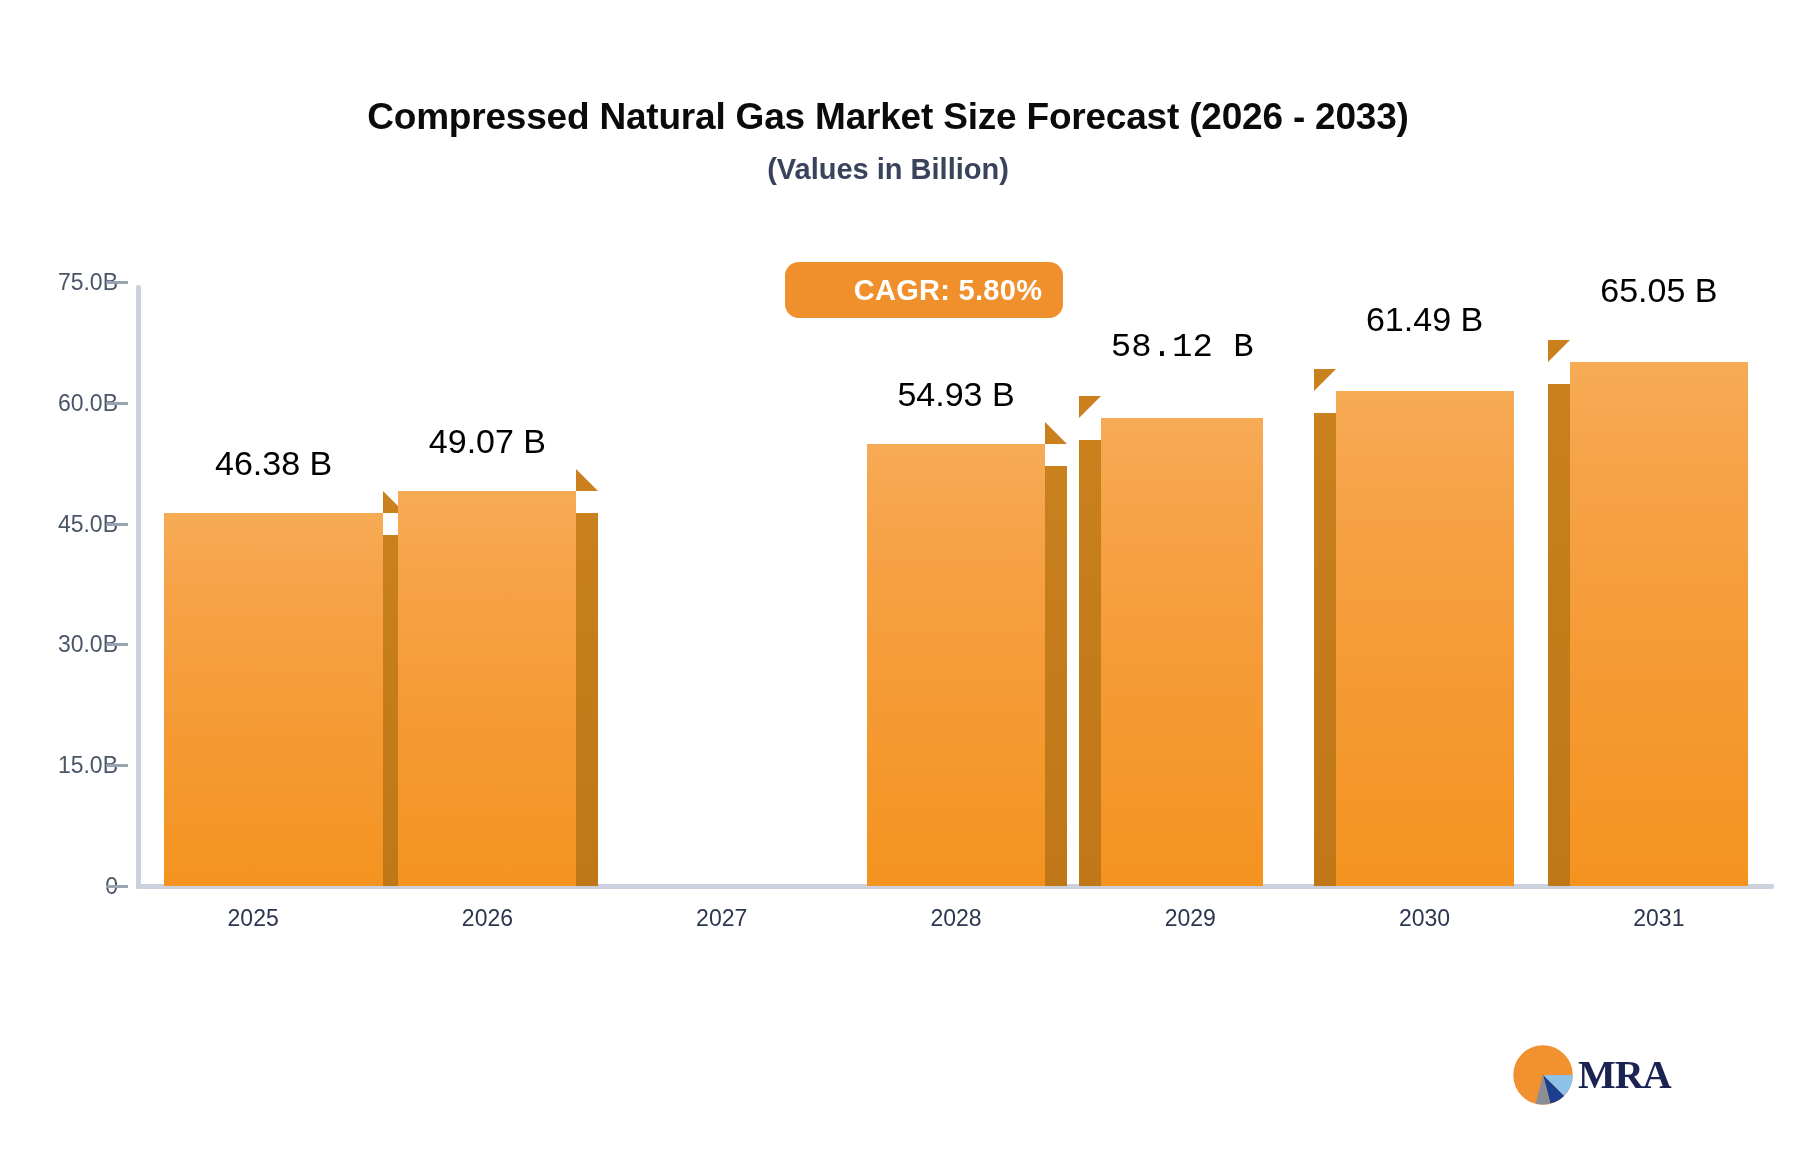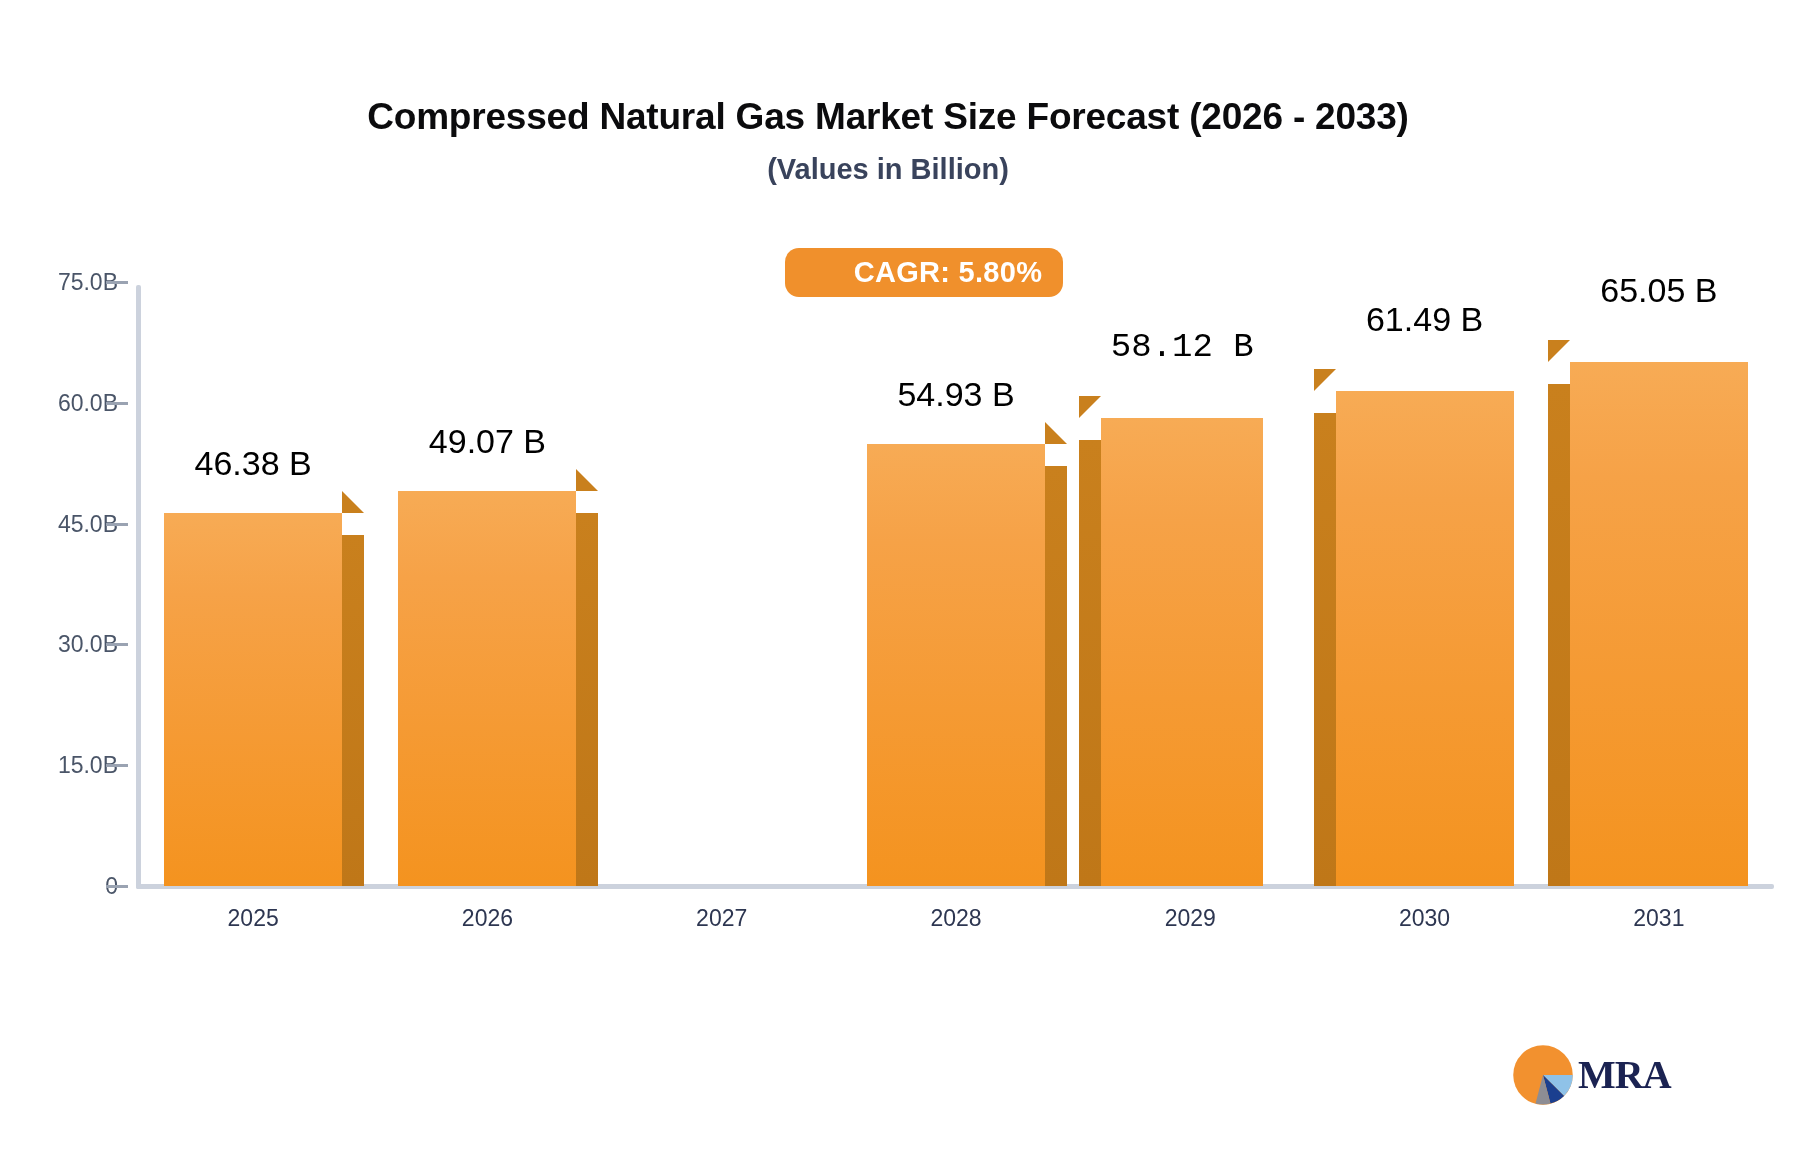--- a/index.html
+++ b/index.html
@@ -42,23 +42,23 @@
     font-size: 29px;
     font-weight: 600;
     color: #39435c;
     line-height: 1.15;
   }
 
   
   .cagr-badge {
     position: absolute;
     left: 785px;
-    top: 248px;
+    top: 262px;
     width: 278px;
-    height: 49px;
+    height: 56px;
     background: #f0902c;
     border-radius: 14px;
     display: flex;
     align-items: center;
     justify-content: center;
     color: #ffffff;
     font-size: 29px;
     font-weight: 700;
     letter-spacing: 0.3px;
     box-sizing: border-box;
@@ -230,21 +230,21 @@
       <div class="x-tick-label" style="left: 253.143px;">2025</div>
       <div class="x-tick-label" style="left: 487.429px;">2026</div>
       <div class="x-tick-label" style="left: 721.714px;">2027</div>
       <div class="x-tick-label" style="left: 956px;">2028</div>
       <div class="x-tick-label" style="left: 1190.29px;">2029</div>
       <div class="x-tick-label" style="left: 1424.57px;">2030</div>
       <div class="x-tick-label" style="left: 1658.86px;">2031</div>
     </div>
 
   <div class="plot-area" id="plot-area">
-      <div class="bar-group" style="left: 28.1429px; width: 178px; height: 373.514px;">
+      <div class="bar-group" style="left: 28.1429px; width: 178px; height: 373.514px; padding-left: 41px;">
         <div class="bar-side right" style="height: 351.514px;"></div>
         <div class="bar-top" style="bottom: 373.514px; left: 100%; border-width: 22px 0px 0px 22px; border-color: transparent transparent transparent rgb(201, 128, 29);"></div>
         <div class="bar-face" style="height: 373.514px;"></div>
         <div class="bar-value-label" style="bottom: 403.514px;">46.38 B</div>
       </div>
       <div class="bar-group" style="left: 262.429px; width: 178px; height: 395.177px;">
         <div class="bar-side right" style="height: 373.177px;"></div>
         <div class="bar-top" style="bottom: 395.177px; left: 100%; border-width: 22px 0px 0px 22px; border-color: transparent transparent transparent rgb(201, 128, 29);"></div>
         <div class="bar-face" style="height: 395.177px;"></div>
         <div class="bar-value-label" style="bottom: 425.177px;">49.07 B</div>

